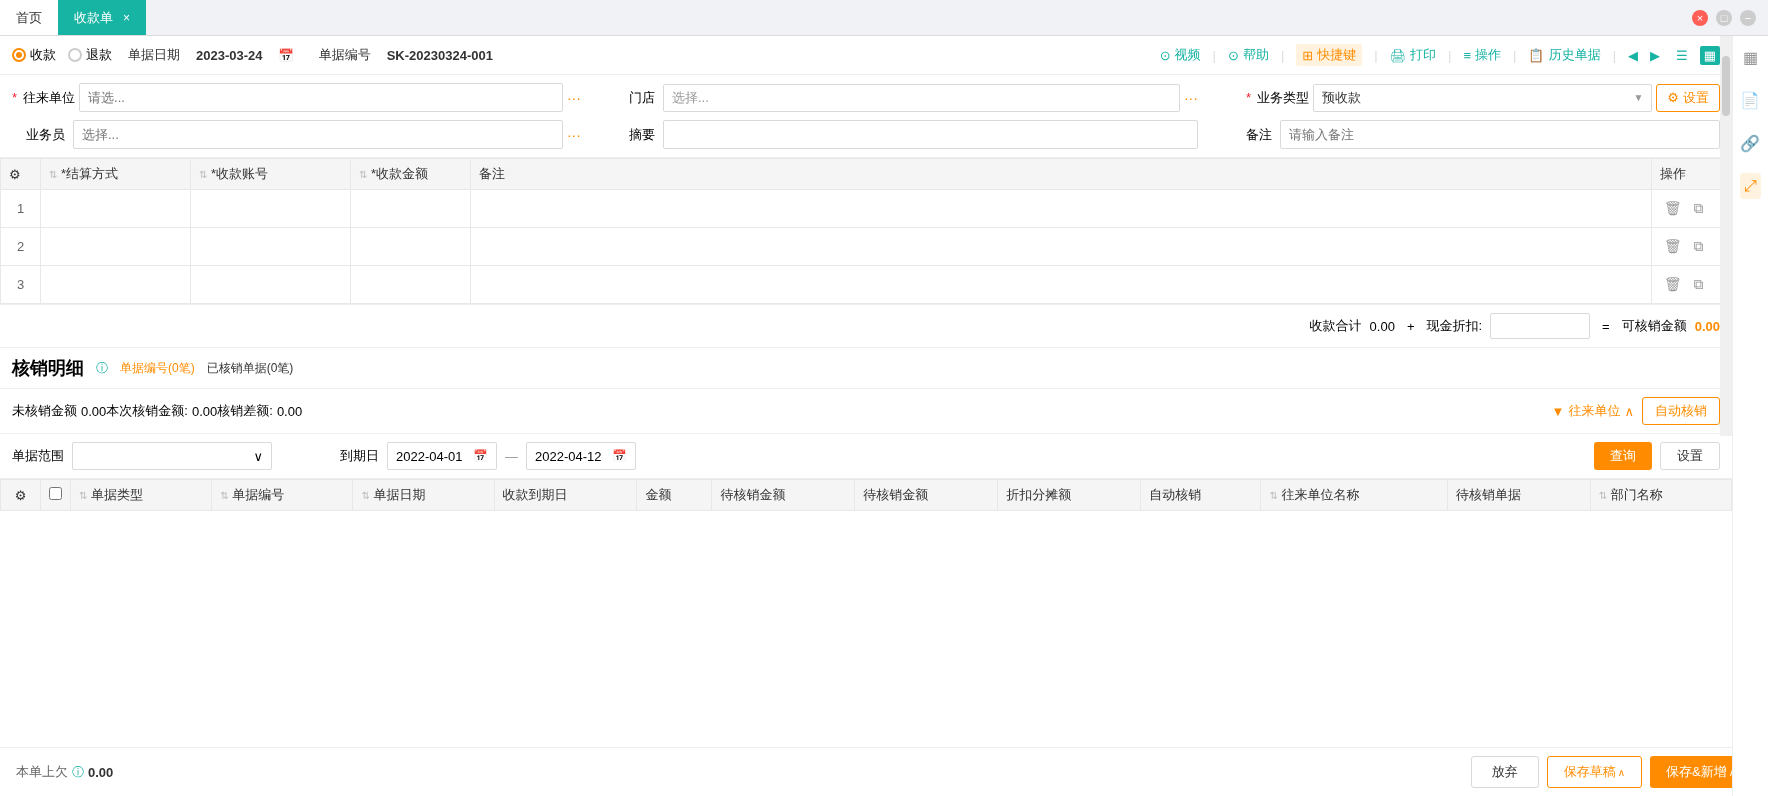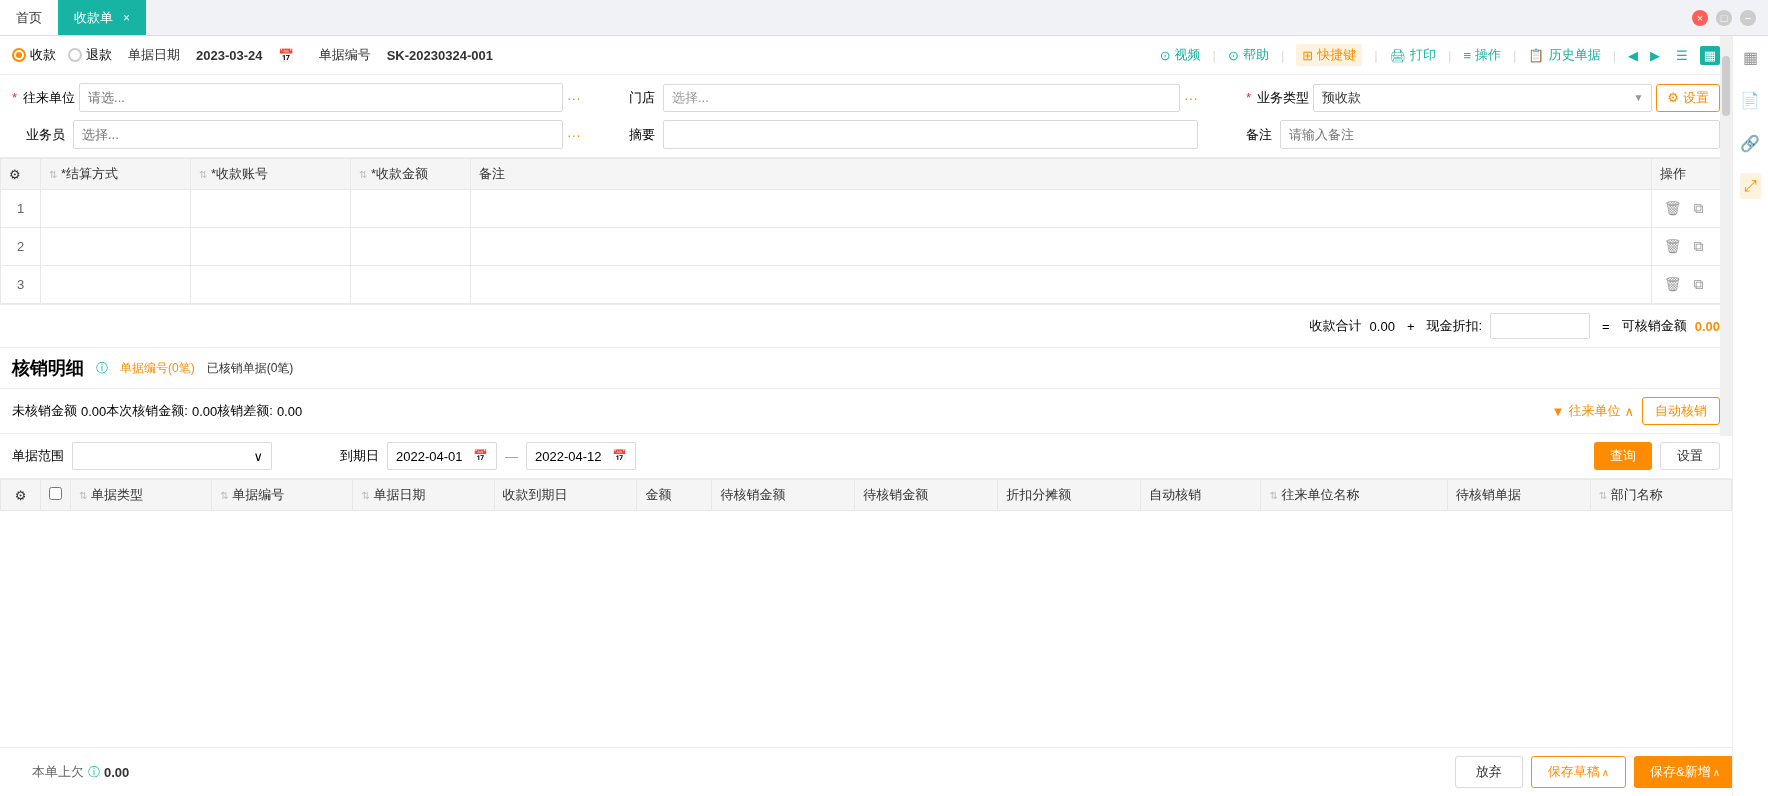--- a/index.html
+++ b/index.html
@@ -131,21 +131,21 @@
     
     .bottom-table { width: 100%; border-collapse: collapse; }
     .bottom-table th {
       background: #f5f5f5; border: 1px solid #e8e8e8; padding: 6px 8px;
       color: #333; font-weight: normal; white-space: nowrap; text-align: left;
     }
     .sort-icon { color: #bbb; font-size: 10px; }
 
     
     .footer {
-      display: flex; align-items: center; padding: 8px 32px; background: #fff;
+      display: flex; align-items: center; padding: 8px 16px; background: #fff;
       border-top: 1px solid #eee; margin-top: auto; position: fixed; bottom: 0; width: 1768px;
     }
     .footer-left { display: flex; align-items: center; gap: 4px; }
     .footer-right { margin-left: auto; display: flex; gap: 8px; }
     .btn-abandon {
       background: #fff; border: 1px solid #d9d9d9; color: #333; border-radius: 3px;
       padding: 6px 20px; cursor: pointer; height: 32px;
     }
     .btn-draft {
       background: #fff; border: 1px solid #ff8c00; color: #ff8c00; border-radius: 3px;

